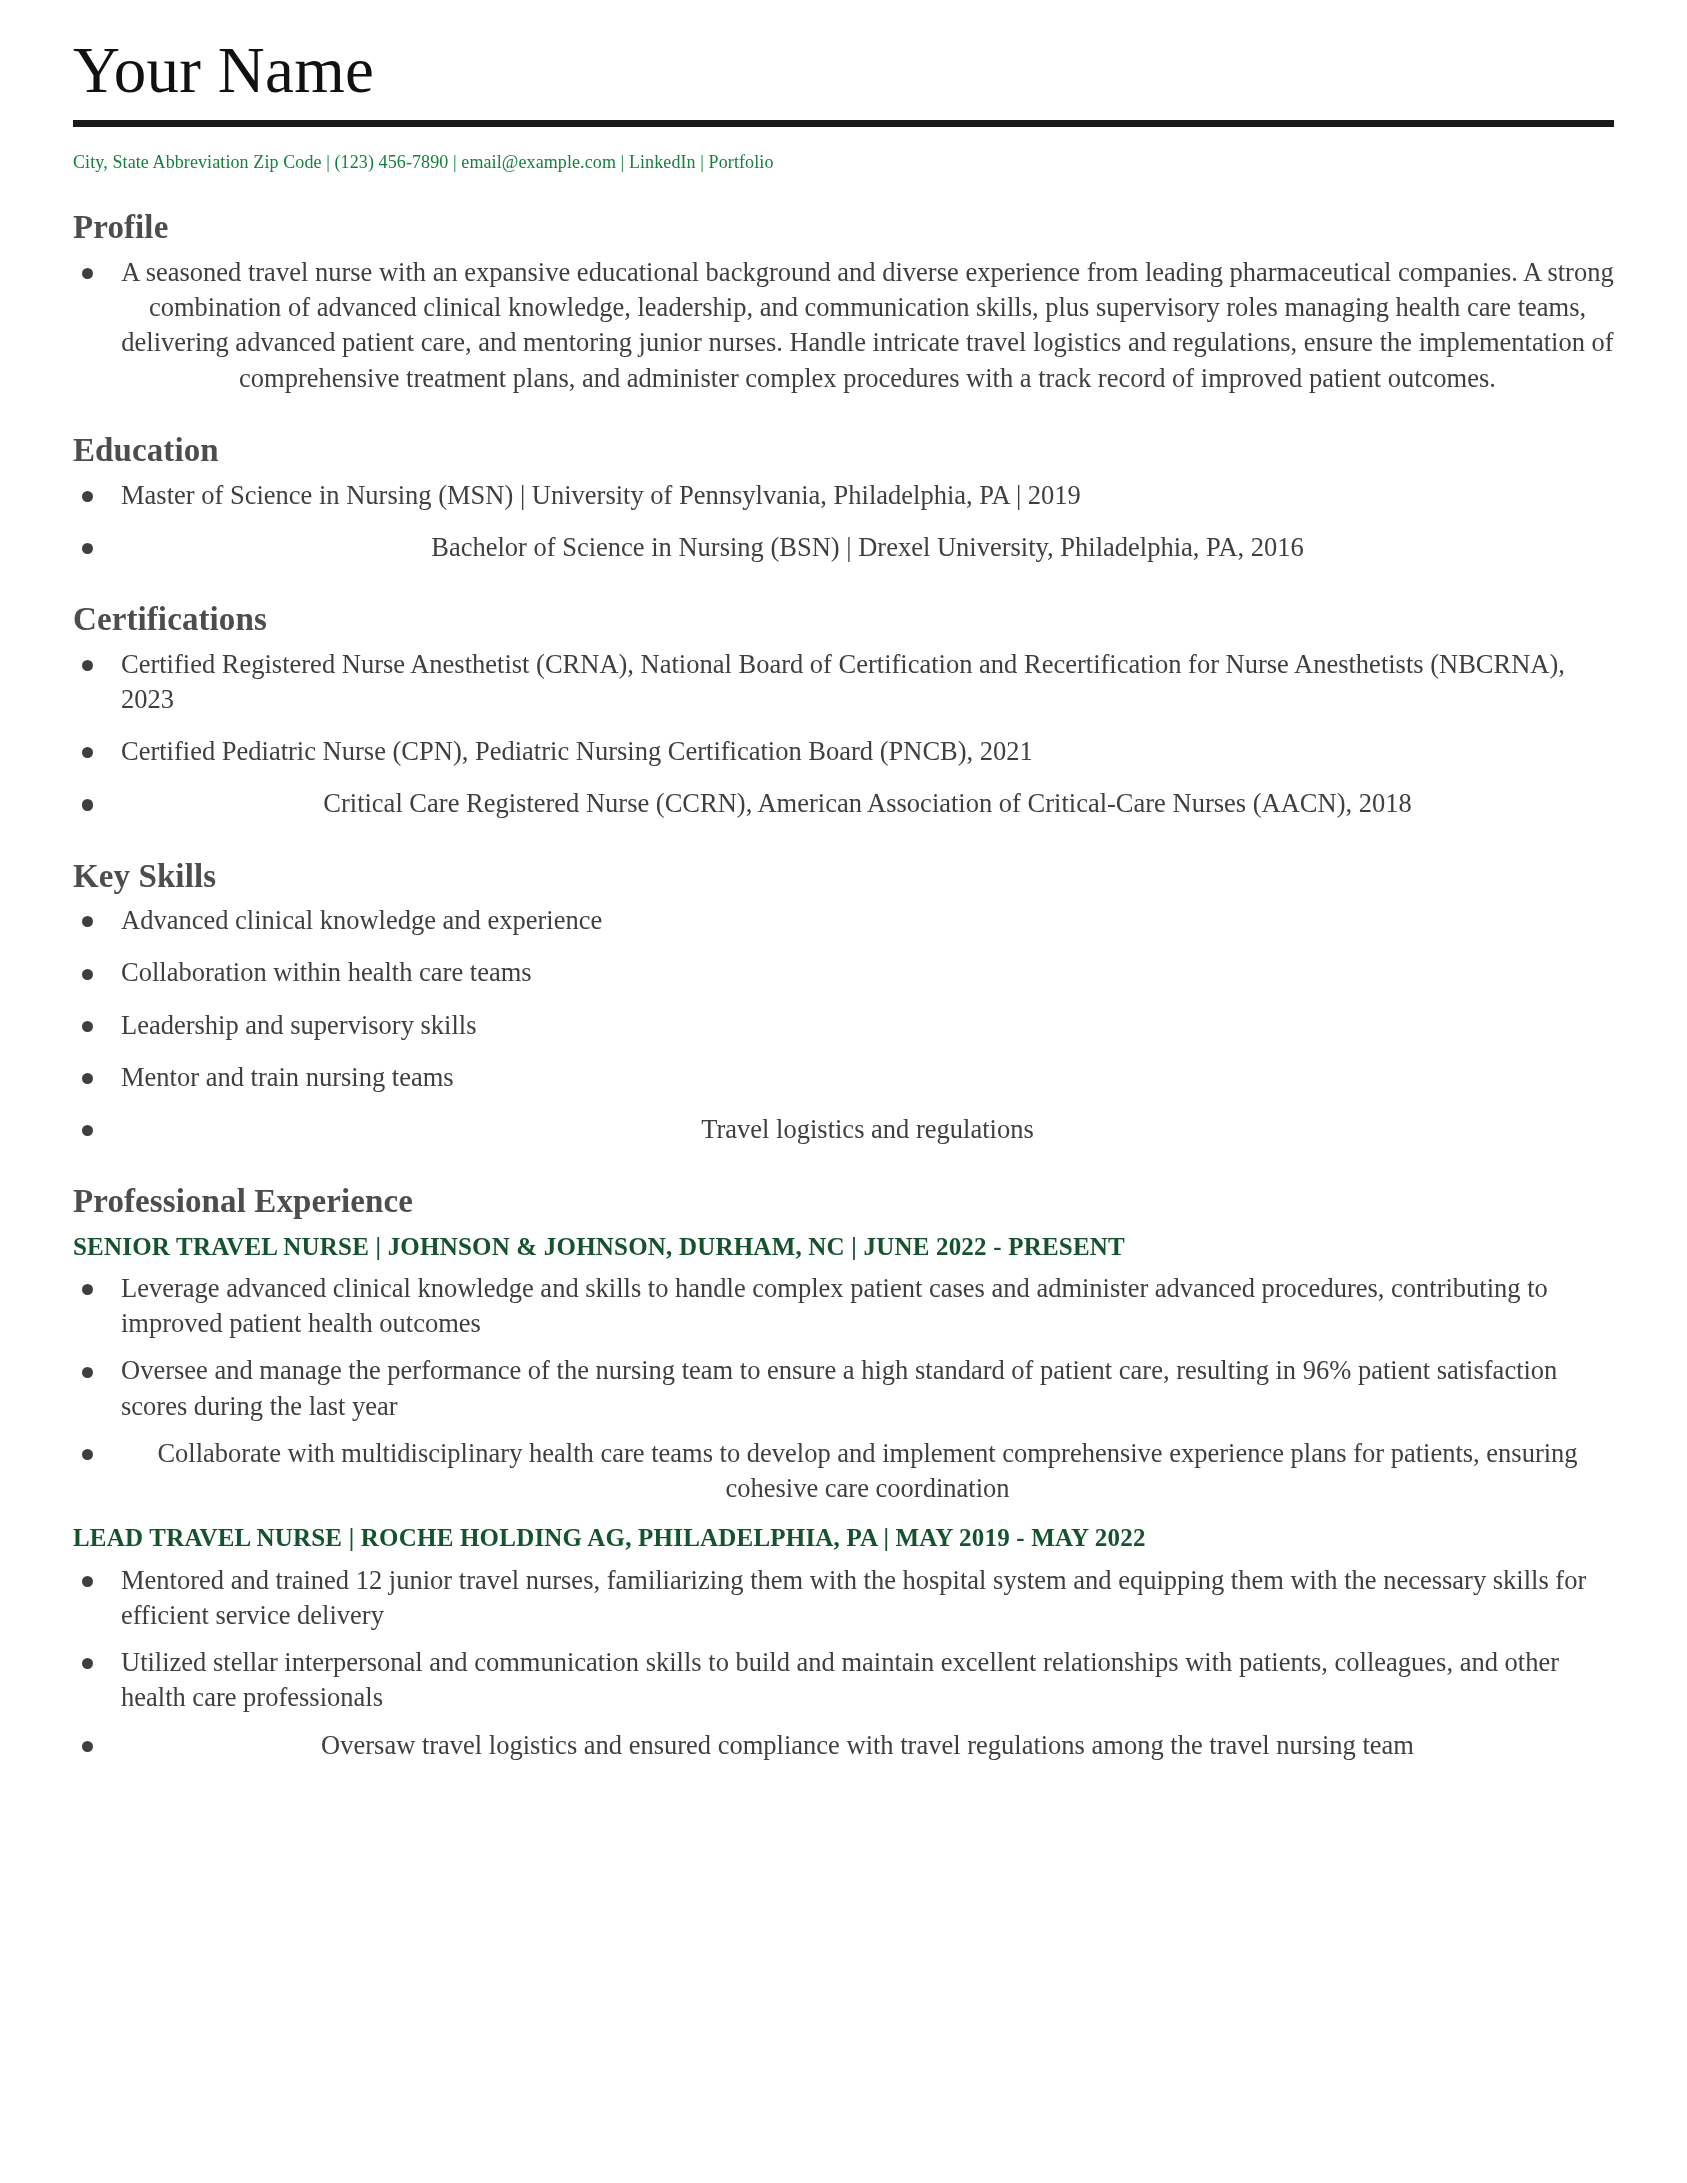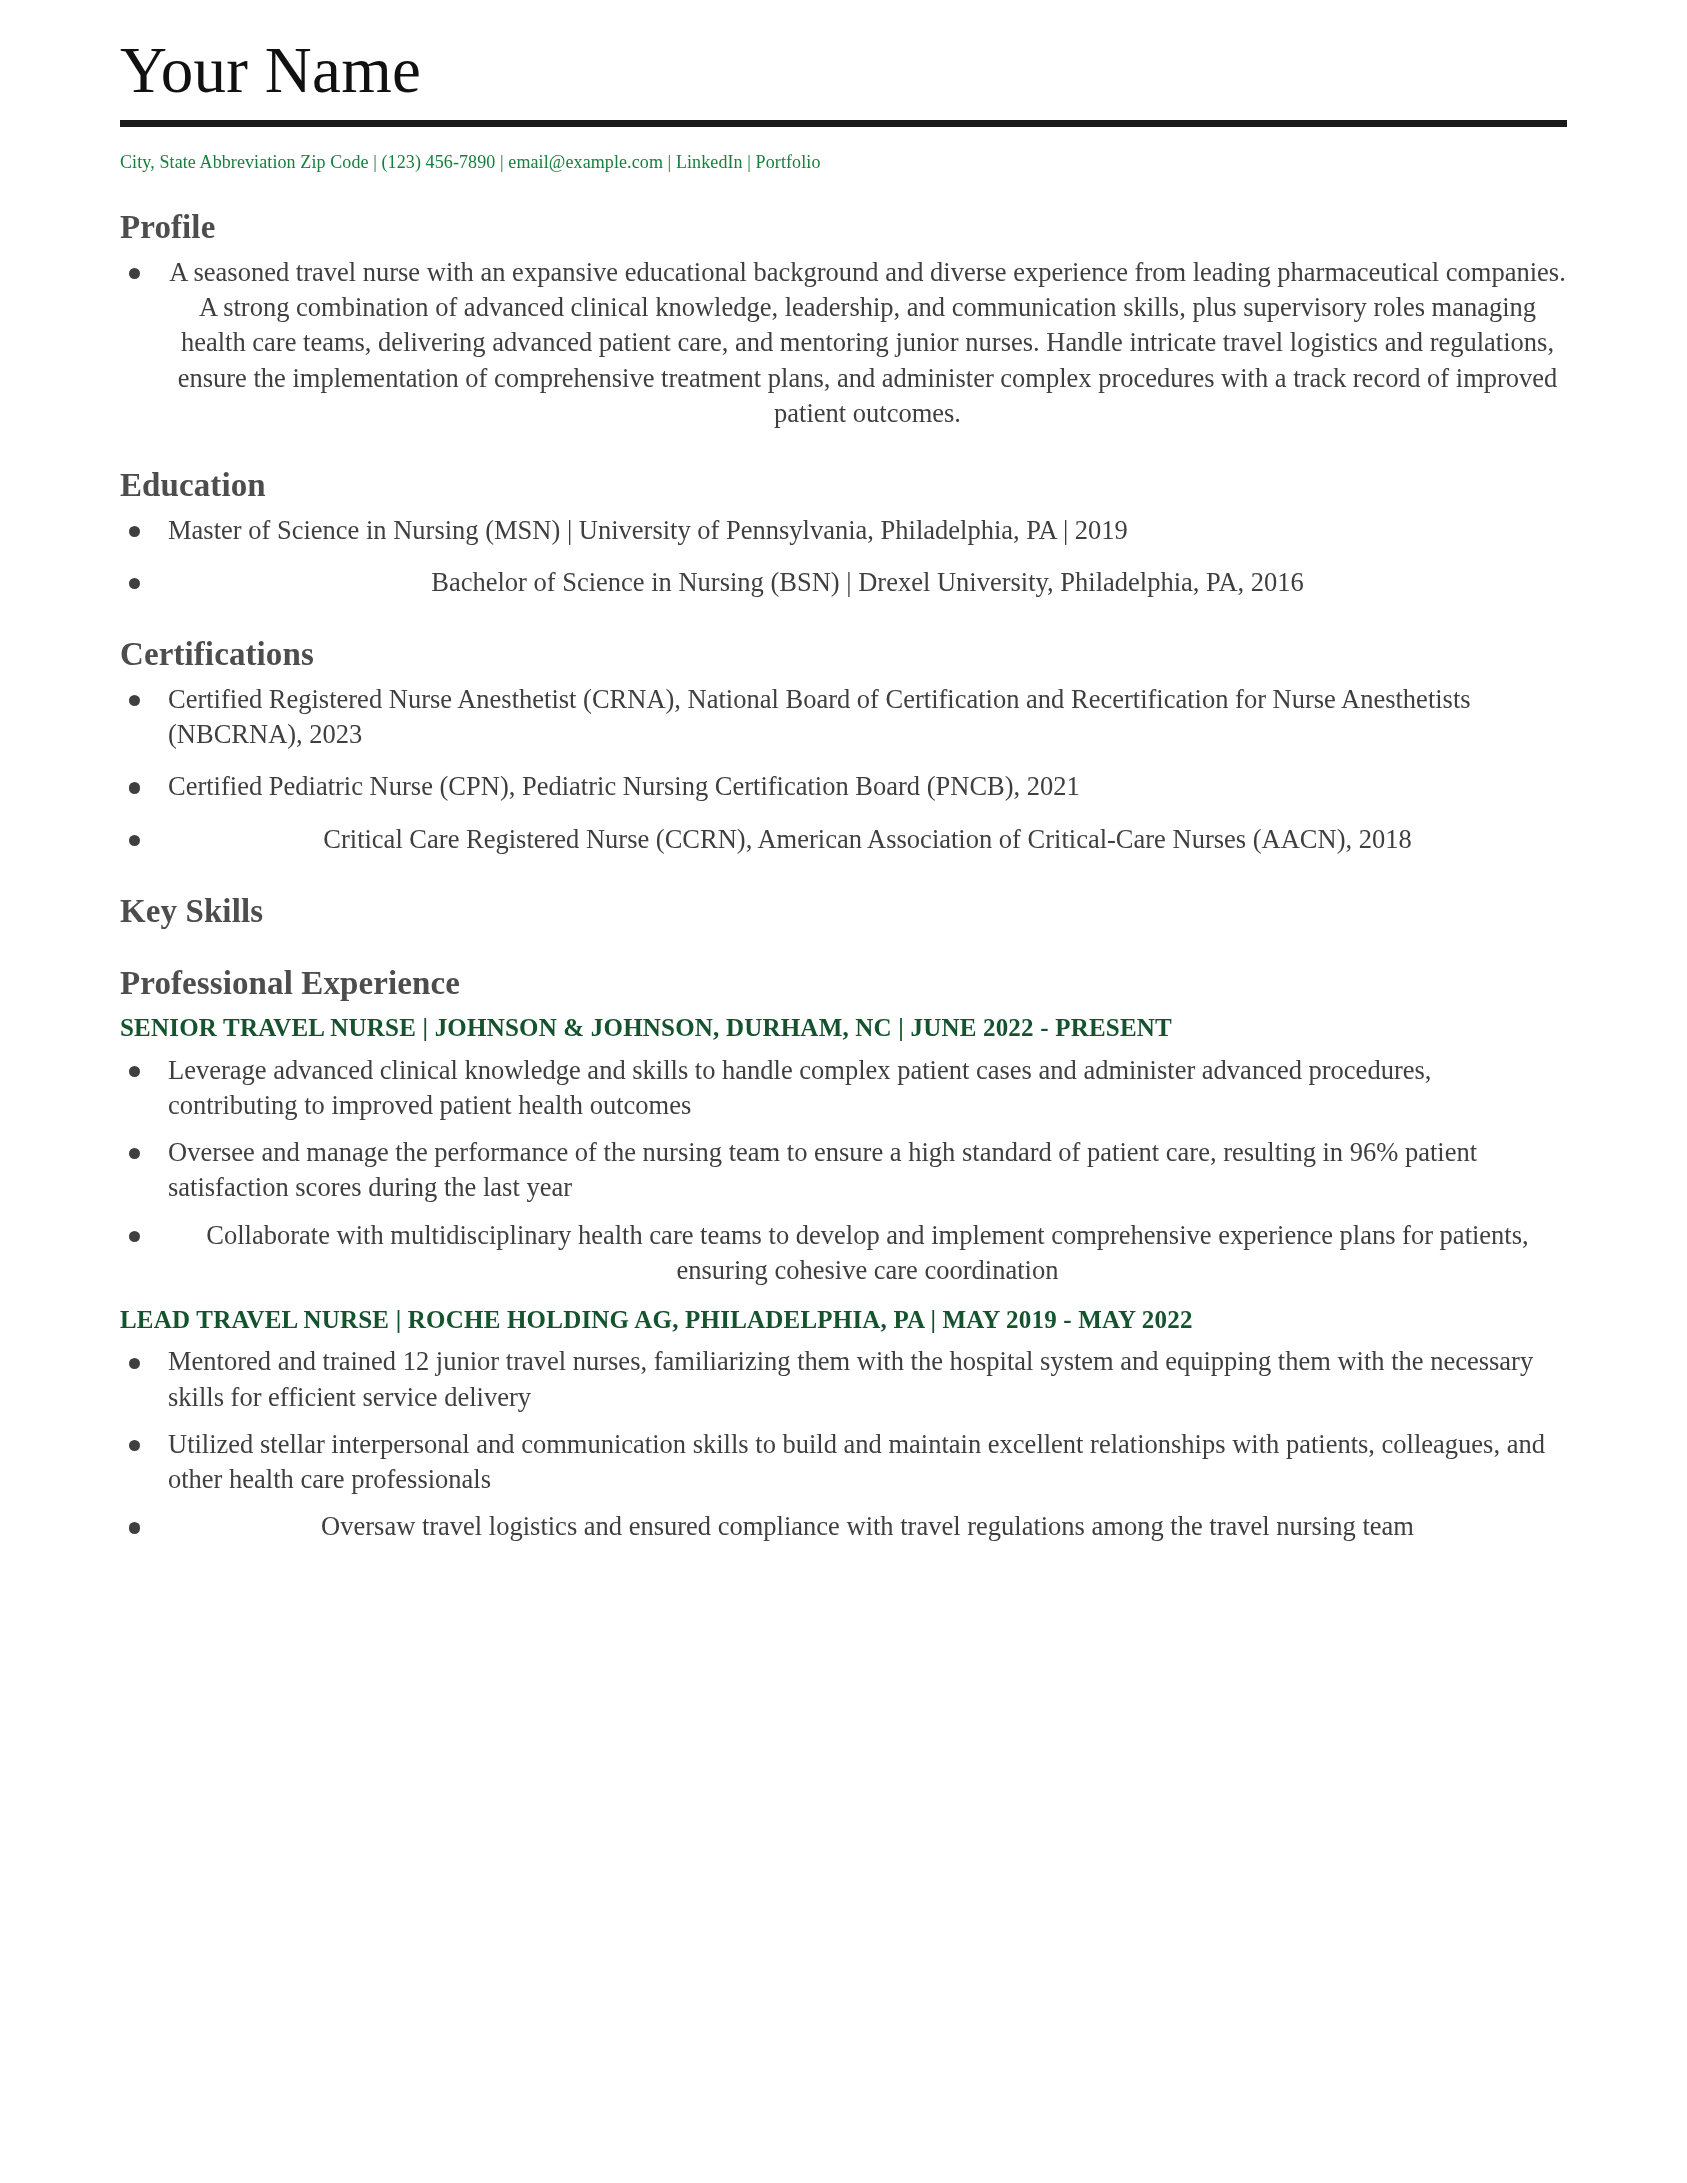--- a/index.html
+++ b/index.html
@@ -12,21 +12,21 @@
     height: 2183px;
     font-family: "Liberation Serif", "DejaVu Serif", serif;
     color: #3f3f3f;
     -webkit-font-smoothing: antialiased;
   }
   .page {
     position: relative;
     width: 1687px;
     height: 2183px;
     box-sizing: border-box;
-    padding: 0 120px;
+    padding: 0 73px;
     background: #ffffff;
     overflow: hidden;
   }
 
   
   .name {
     font-size: 65px;
     font-weight: 400;
     color: #111111;
     letter-spacing: 0.3px;
@@ -146,20 +146,27 @@
     <h2 class="section-heading">Certifications</h2>
     <ul class="bullets spaced">
       <li>Certified Registered Nurse Anesthetist (CRNA), National Board of Certification and Recertification for Nurse Anesthetists (NBCRNA), 2023</li>
       <li>Certified Pediatric Nurse (CPN), Pediatric Nursing Certification Board (PNCB), 2021</li>
       <li>Critical Care Registered Nurse (CCRN), American Association of Critical-Care Nurses (AACN), 2018</li>
     </ul>
   </div>
 
   <div class="section">
     <h2 class="section-heading">Key Skills</h2>
+    <ul class="bullets spaced">
+      <li>Advanced clinical knowledge and experience</li>
+      <li>Collaboration within health care teams</li>
+      <li>Leadership and supervisory skills</li>
+      <li>Mentor and train nursing teams</li>
+      <li>Travel logistics and regulations</li>
+    </ul>
   </div>
 
   <div class="section">
     <h2 class="section-heading">Professional Experience</h2>
 
     <div class="job">
       <div class="job-title">SENIOR TRAVEL NURSE | JOHNSON &amp; JOHNSON, DURHAM, NC | JUNE 2022 - PRESENT</div>
       <ul class="bullets">
         <li>Leverage advanced clinical knowledge and skills to handle complex patient cases and administer advanced procedures, contributing to improved patient health outcomes</li>
         <li>Oversee and manage the performance of the nursing team to ensure a high standard of patient care, resulting in 96% patient satisfaction scores during the last year</li>

